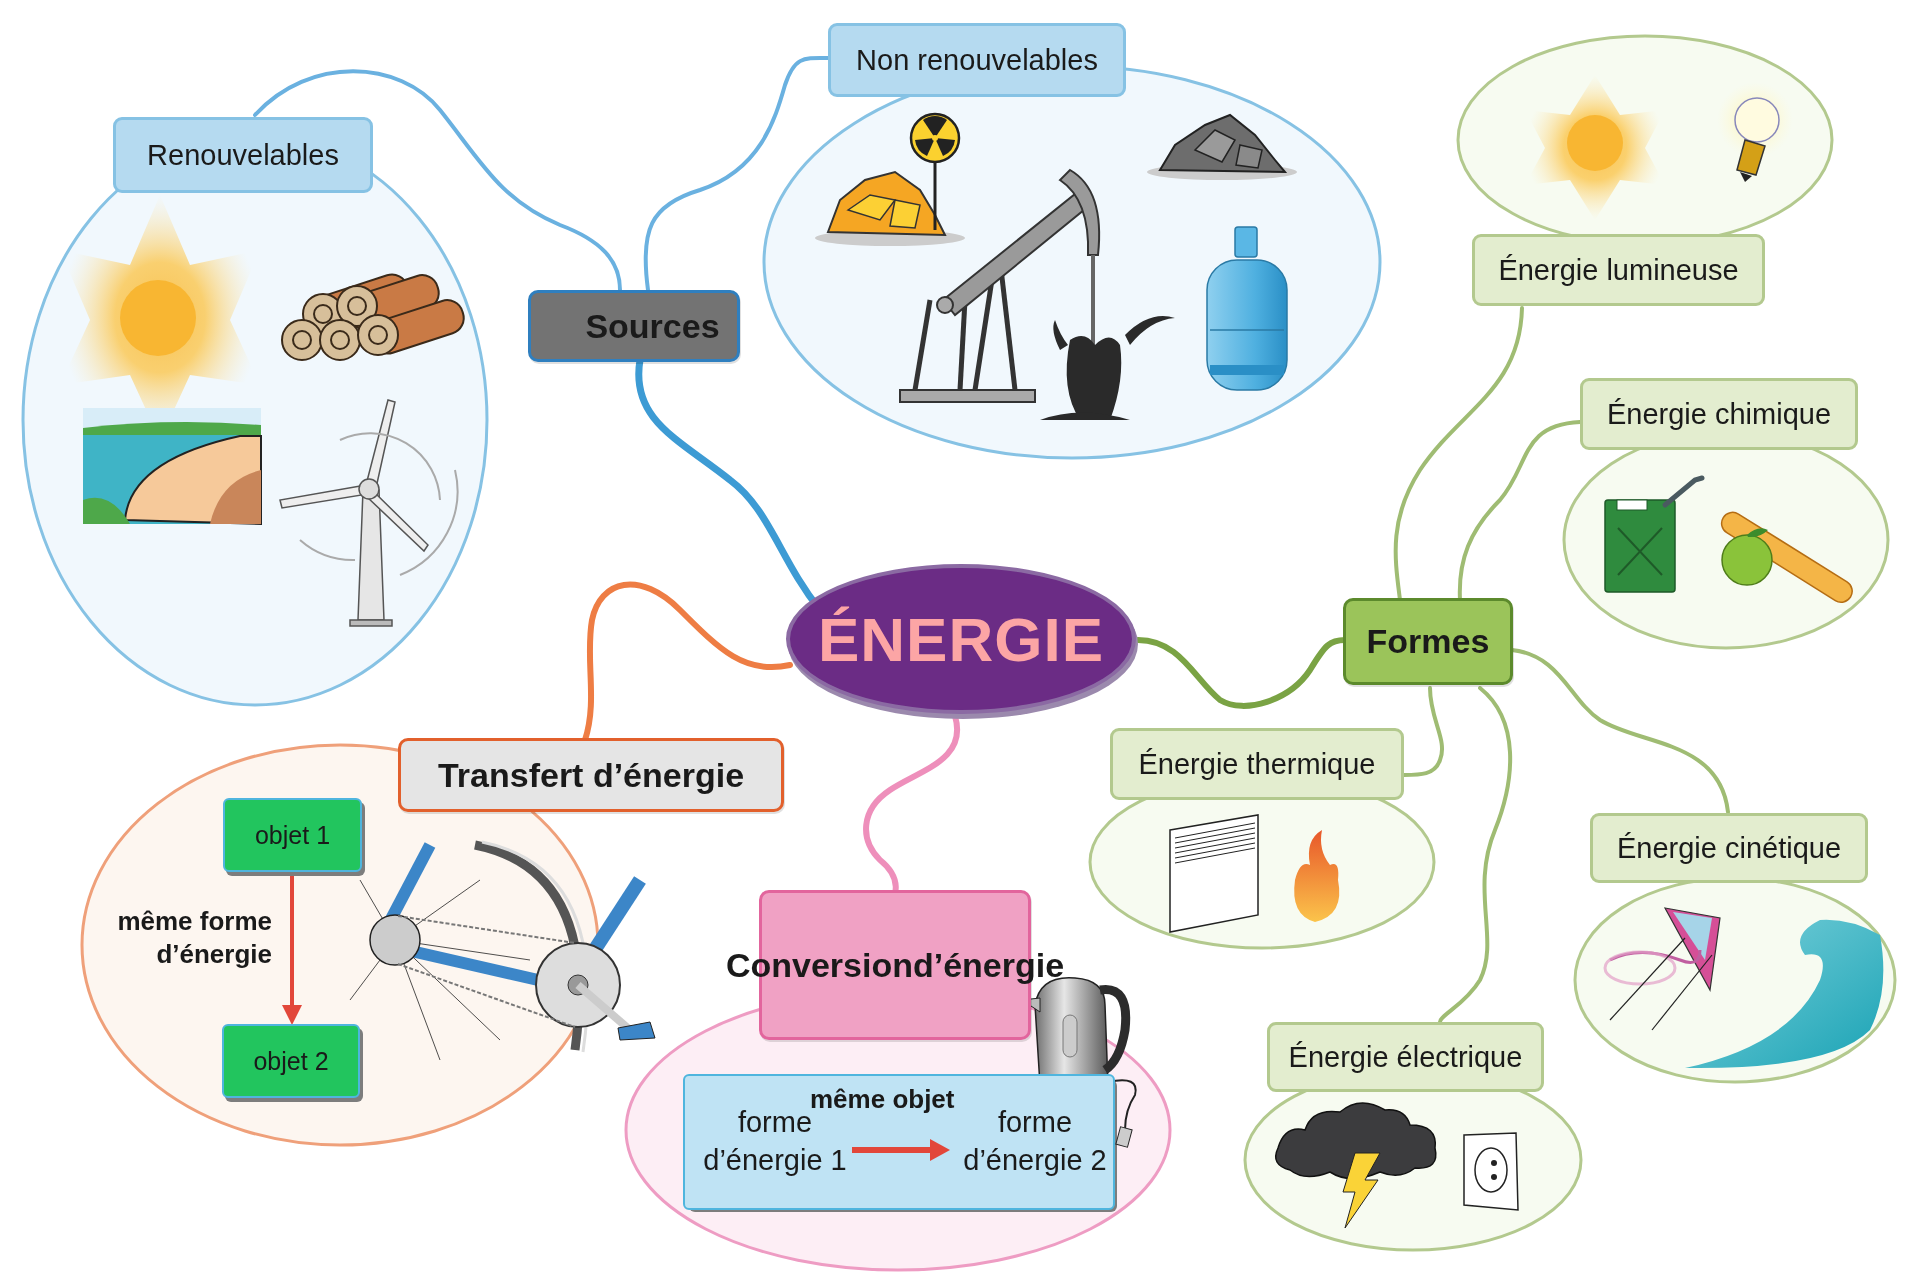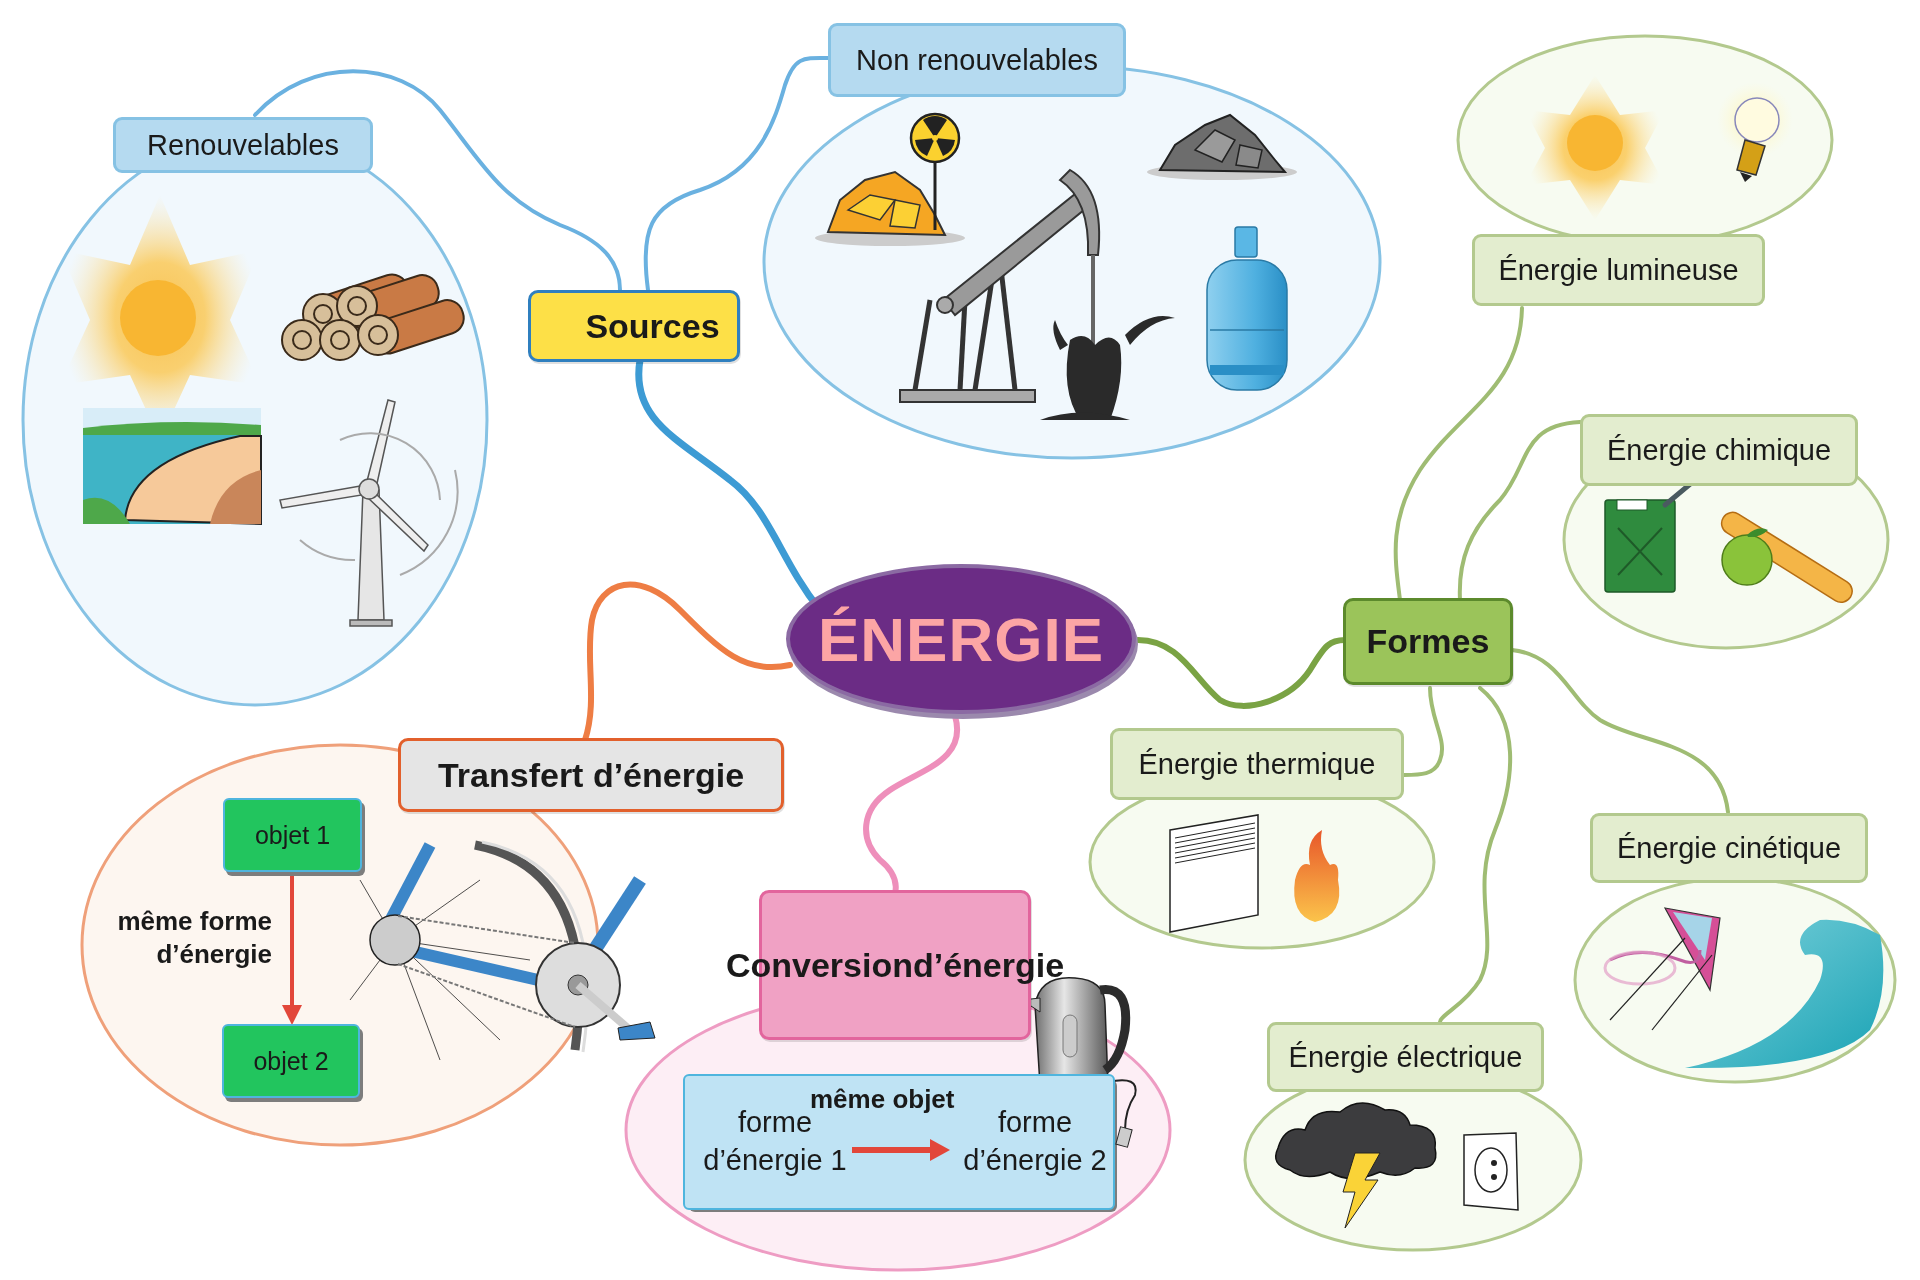--- a/index.html
+++ b/index.html
@@ -269,48 +269,48 @@
     <rect x="1063" y="1015" width="14" height="42" rx="7" fill="#ccc" stroke="#777" stroke-width="1"></rect>
     <path d="M 1108 1082 Q 1140 1075 1135 1095 Q 1125 1110 1125 1130" fill="none" stroke="#222" stroke-width="2"></path>
     <rect x="1118" y="1128" width="12" height="18" fill="#ccc" stroke="#222" stroke-width="1" transform="rotate(15 1124 1137)"></rect>
   </g>
 </svg>
 
 <div id="center">
   <span>ÉNERGIE</span>
 </div>
 
-<div class="node cat" style="left:528px; top:290px; width:212px; height:72px; background:#fde047; border-color:#2f7fbf;padding-left:37px;">
+<div class="node cat" style="left:528px; top:290px; width:212px; height:72px; background:#737373; border-color:#2f7fbf;padding-left:37px;">
   <span>Sources</span>
 </div>
 
 <div class="node cat" style="left:1343px; top:598px; width:170px; height:87px; background:#9bc45a; border-color:#5c8a2c;">
   <span>Formes</span>
 </div>
 
 <div class="node cat" style="left:398px; top:738px; width:386px; height:74px; background:#e5e5e5; border-color:#e2602c;">
   <span>Transfert d’énergie</span>
 </div>
 
 <div class="node cat" style="left:759px; top:890px; width:272px; height:150px; background:#f0a1c4; border-color:#e2659d; line-height:1.3;">
   <span>Conversion</span>
   <span>d’énergie</span>
 </div>
 
-<div class="node sub blue-sub" style="left:113px; top:117px; width:260px; height:56px;">
+<div class="node sub blue-sub" style="left:113px; top:117px; width:260px; height:76px;">
   <span>Renouvelables</span>
 </div>
 <div class="node sub blue-sub" style="left:828px; top:23px; width:298px; height:74px;">
   <span>Non renouvelables</span>
 </div>
 
 <div class="node sub green-sub" style="left:1472px; top:234px; width:293px; height:72px;">
   <span>Énergie lumineuse</span>
 </div>
-<div class="node sub green-sub" style="left:1580px; top:378px; width:278px; height:72px;margin-top:36px;">
+<div class="node sub green-sub" style="left:1580px; top:378px; width:278px; height:72px;">
   <span>Énergie chimique</span>
 </div>
 <div class="node sub green-sub" style="left:1110px; top:728px; width:294px; height:72px;">
   <span>Énergie thermique</span>
 </div>
 <div class="node sub green-sub" style="left:1590px; top:813px; width:278px; height:70px;">
   <span>Énergie cinétique</span>
 </div>
 <div class="node sub green-sub" style="left:1267px; top:1022px; width:277px; height:70px;">
   <span>Énergie électrique</span>

